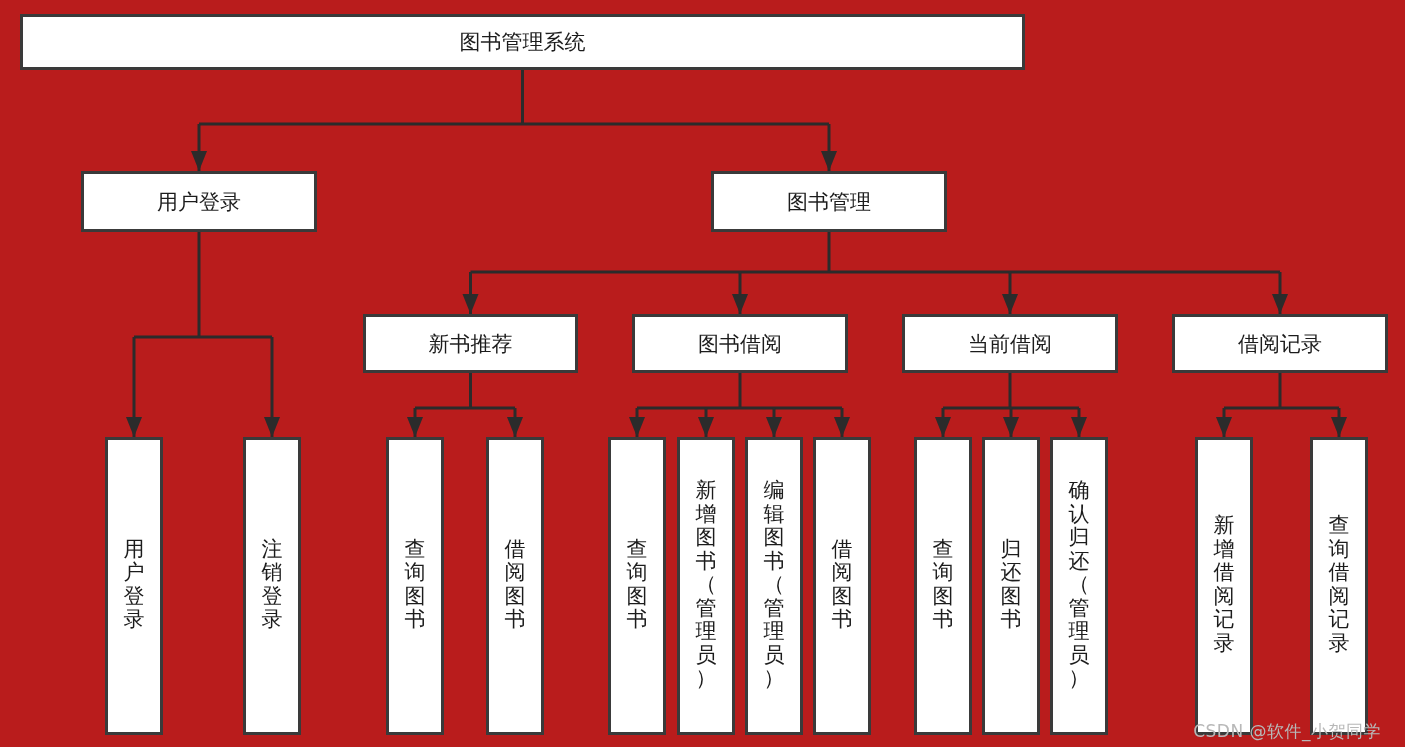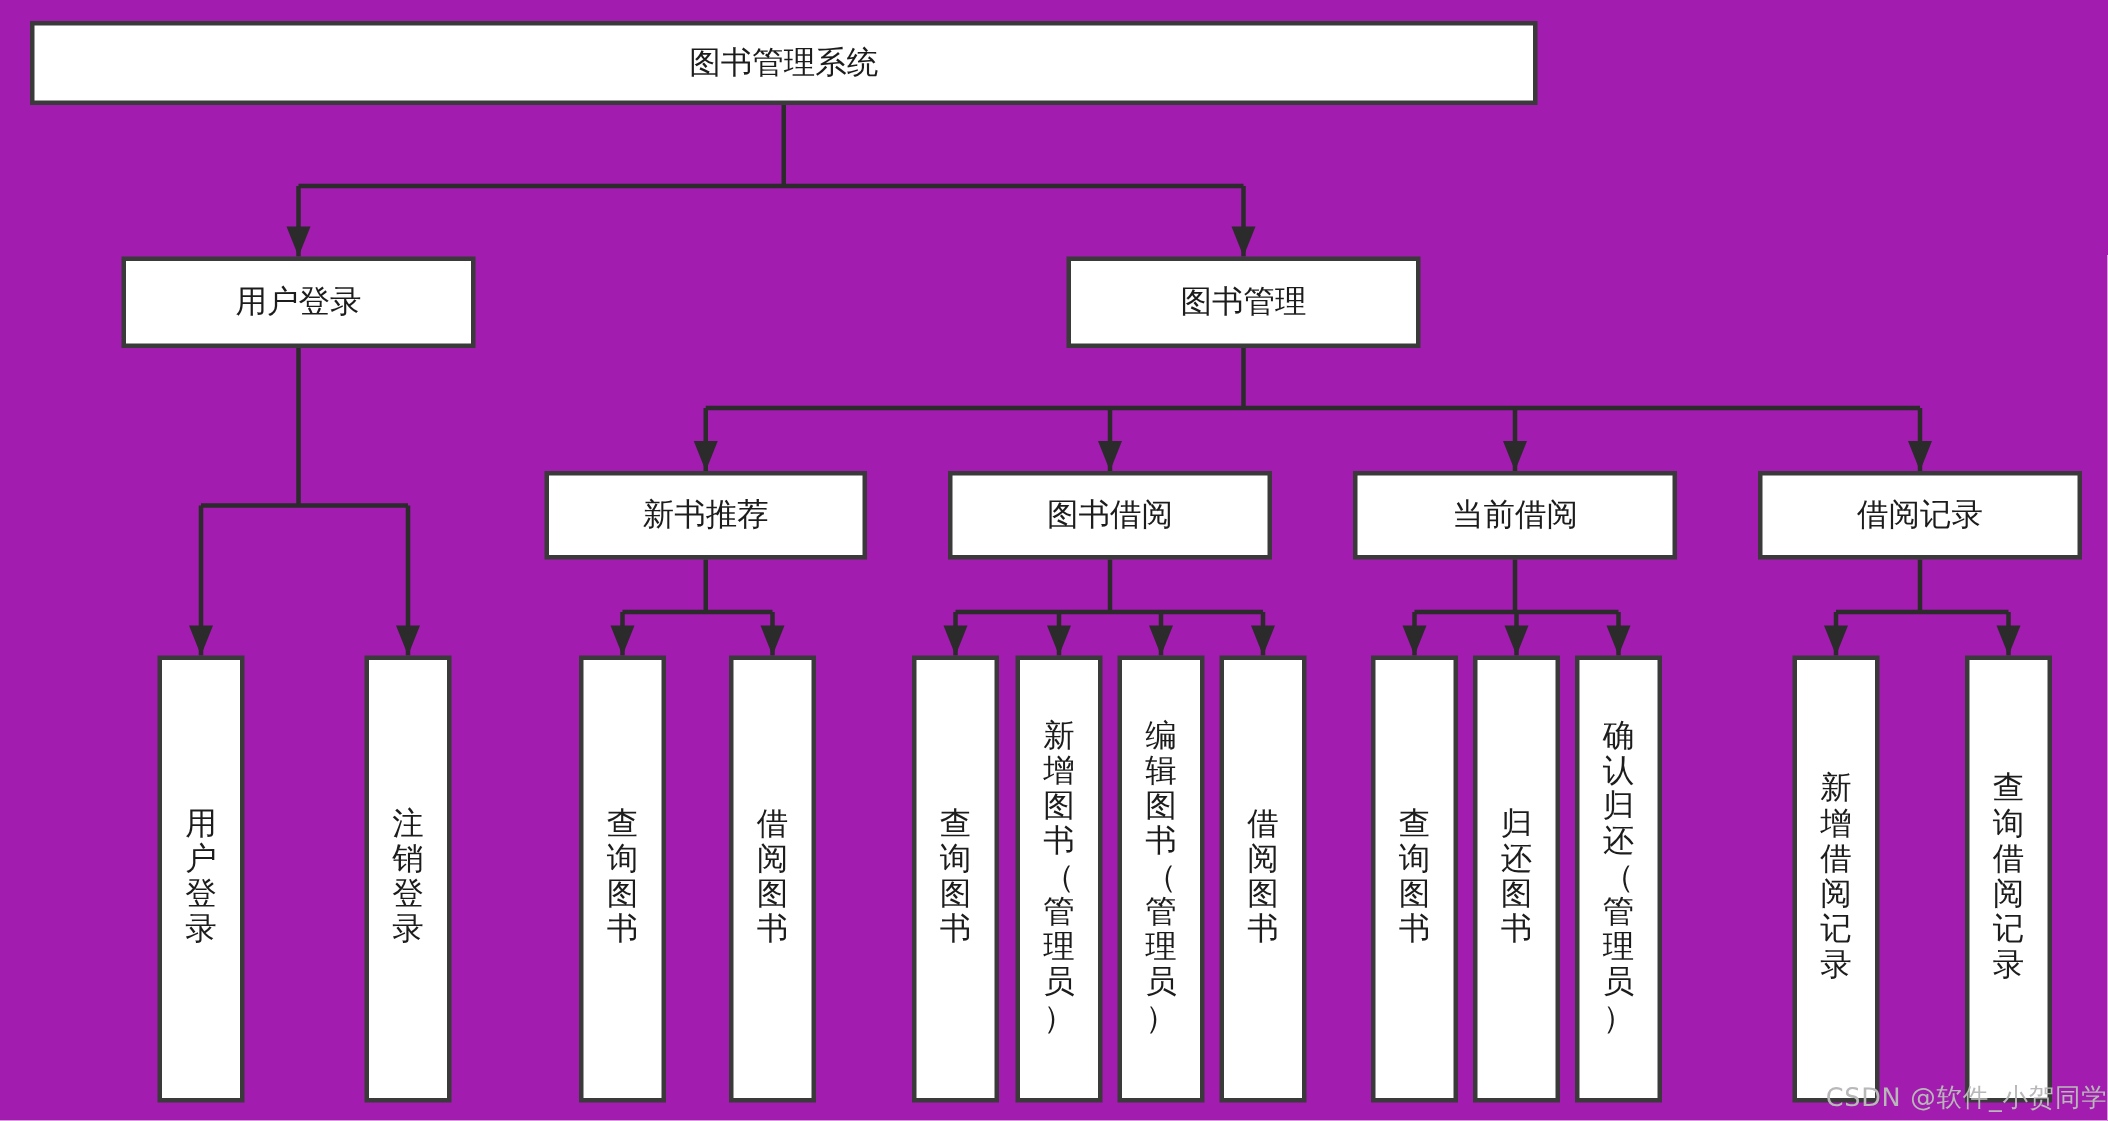--- a/index.html
+++ b/index.html
@@ -11,21 +11,21 @@
   body {
     width: 1405px;
     height: 747px;
     overflow: hidden;
     font-family: "DejaVu Sans", "Liberation Sans", sans-serif;
   }
   #diagram-root {
     position: relative;
     width: 1405px;
     height: 747px;
-    background: #a21caf;
+    background: #b91c1c;
   }
   svg#tree-svg {
     position: absolute;
     left: 0;
     top: 0;
     width: 1405px;
     height: 747px;
     display: block;
   }
   .node-box {
@@ -50,21 +50,21 @@
     stroke: #2b2b2b;
     stroke-width: 3;
     fill: none;
   }
   .arrow-head {
     fill: #2b2b2b;
     stroke: none;
   }
   .watermark {
     position: absolute;
-    right: 0;
+    right: 24px;
     bottom: 4px;
     font-family: "DejaVu Sans", "Liberation Sans", sans-serif;
     font-size: 17px;
     color: #b8b8b8;
     white-space: nowrap;
     letter-spacing: 0.5px;
   }
 </style>
 </head>
 <body>

